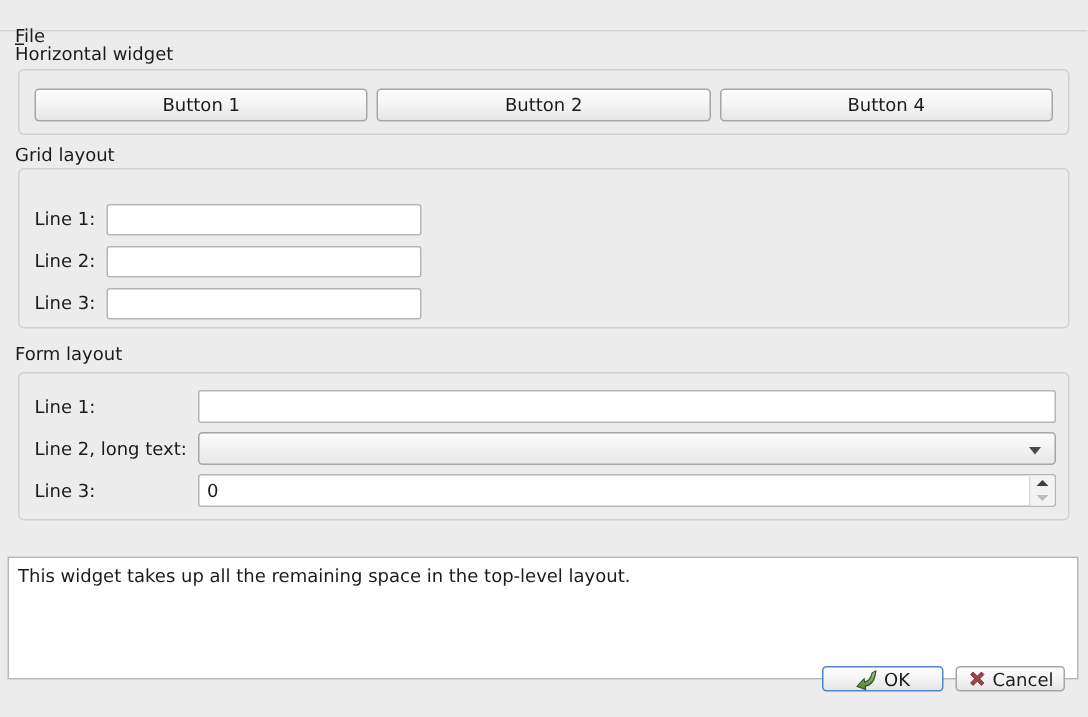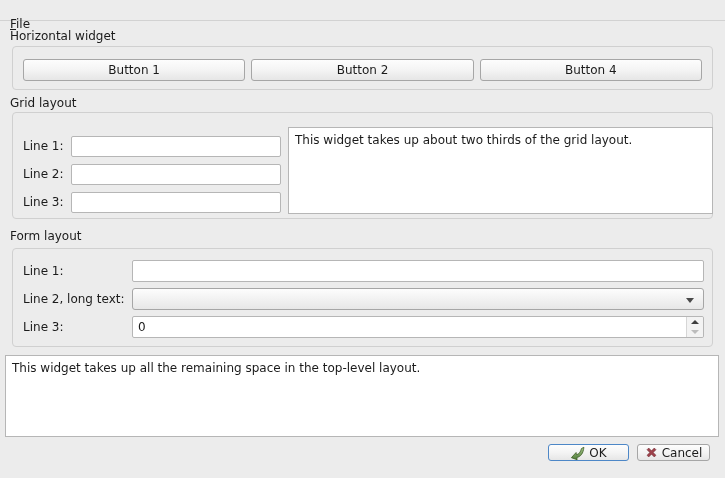--- a/index.html
+++ b/index.html
@@ -104,21 +104,20 @@
 </div>
 
 <div class="group-title" style="top:96px;">Grid layout</div>
 <div class="group-frame" style="top:112px;height:105px;">
   <div class="field-label" style="top:26px;">Line 1:</div>
   <input class="qlineedit" style="left: 58px; top: 23px; width: 210px; height: 21px;" value="">
   <div class="field-label" style="top:54px;">Line 2:</div>
   <input class="qlineedit" style="left: 58px; top: 51px; width: 210px; height: 21px;" value="">
   <div class="field-label" style="top:82px;">Line 3:</div>
   <input class="qlineedit" style="left: 58px; top: 79px; width: 210px; height: 21px;" value="">
-  <div class="qtextedit" style="left:275px;top:14px;width:425px;height:87px;">This widget takes up about two thirds of the grid layout.</div>
 </div>
 
 <div class="group-title" style="top:229px;">Form layout</div>
 <div class="group-frame" style="top:248px;height:97px;">
   <div class="field-label" style="top:15px;">Line 1:</div>
   <input class="qlineedit" style="left: 119px; top: 11px; width: 572px; height: 22px;" value="">
 
   <div class="field-label" style="top:43px;">Line 2, long text:</div>
   <div class="qcombo" style="left:119px;top:39px;width:572px;height:22px;">
     <span style="padding-left:6px;"></span>
@@ -132,21 +131,21 @@
       <div class="spin-up">
         <span class="tri-up"></span>
       </div>
       <div class="spin-down">
         <span class="tri-down"></span>
       </div>
     </div>
   </div>
 </div>
 
-<div class="qtextedit" style="left:5px;top:355px;width:714px;height:82px;">This widget takes up all the remaining space in the top-level layout.</div>
+<div class="qtextedit" style="left:5px;top:371px;width:714px;height:82px;">This widget takes up all the remaining space in the top-level layout.</div>
 
 <button class="qbtn dlg-btn ok">
   <span class="icon">
     <svg width="15" height="15" viewBox="0 0 16 16">
       <defs>
         <linearGradient id="okg" x1="0" y1="0" x2="0" y2="1">
           <stop offset="0" stop-color="#a9c78e"></stop>
           <stop offset="1" stop-color="#4f7d38"></stop>
         </linearGradient>
       </defs>

